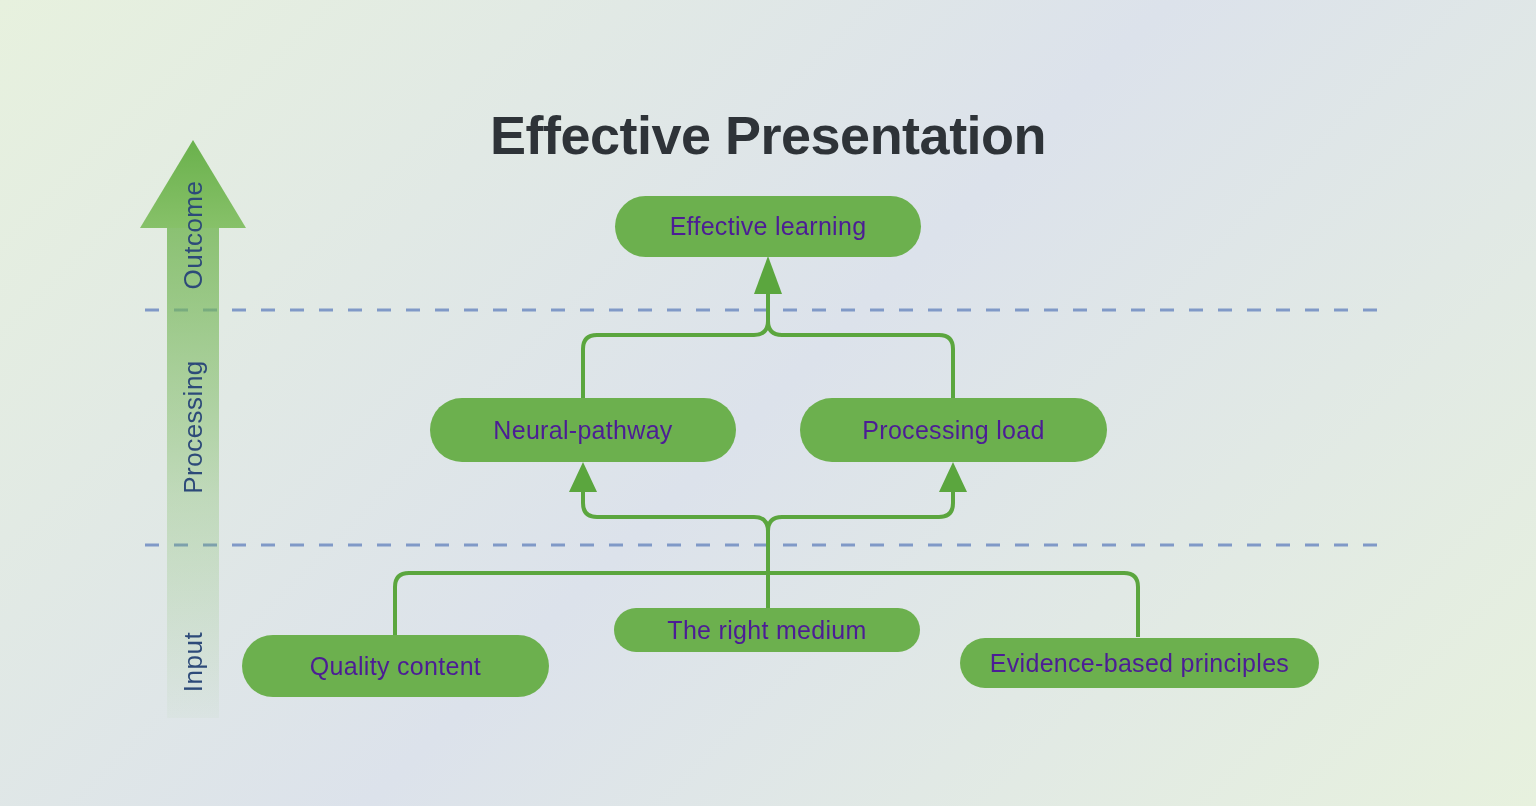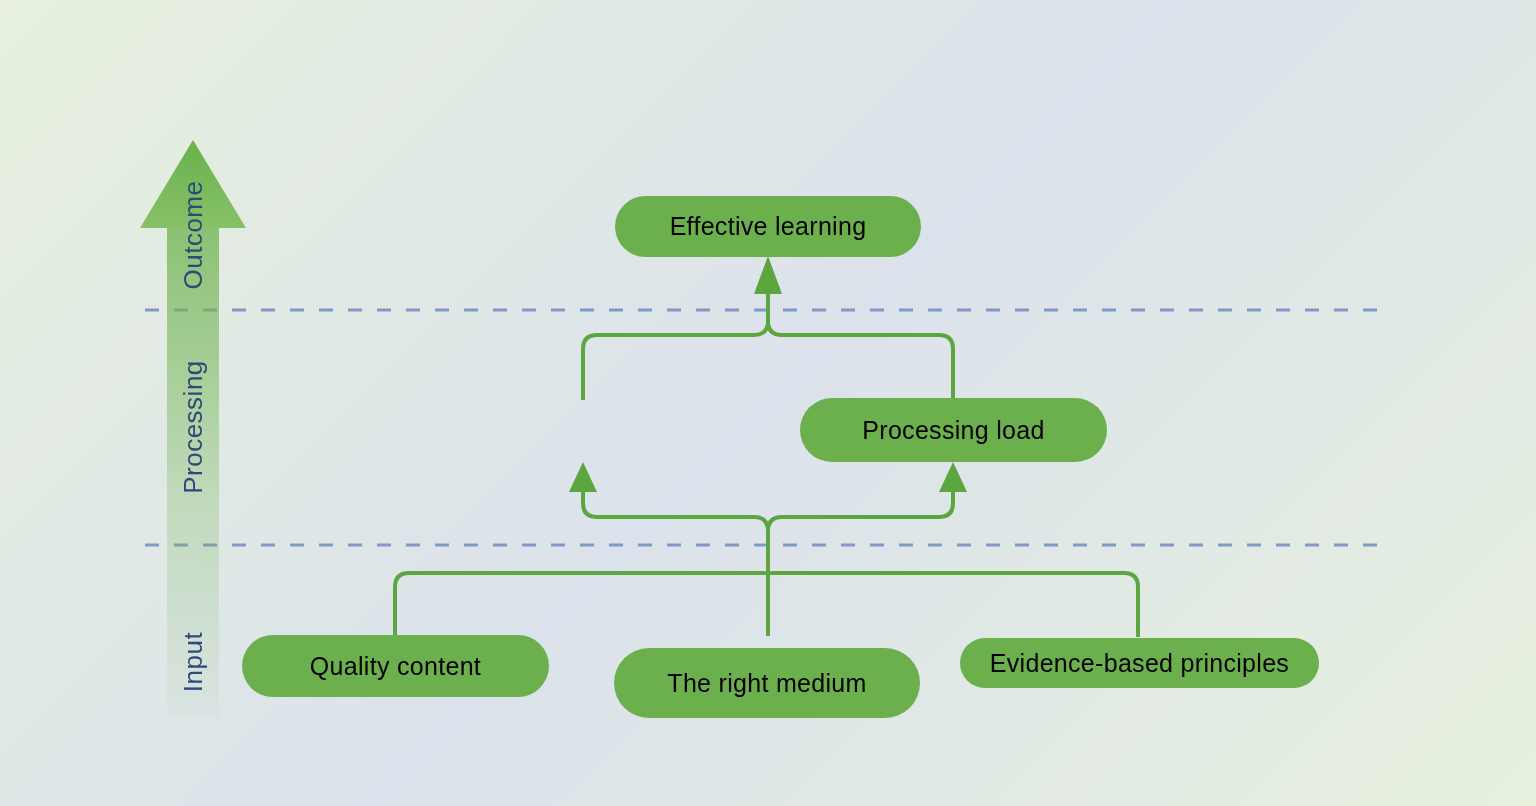--- a/index.html
+++ b/index.html
@@ -22,36 +22,37 @@
   }
   svg.connectors{position:absolute;left:0;top:0;}
   .divider{stroke:var(--divider_blue,#8099c7);stroke-width:3;stroke-dasharray:14 15;fill:none;}
   .flowline{stroke:var(--line_green,#5ba63e);stroke-width:4;fill:none;}
   .flowhead{fill:var(--line_green,#5ba63e);stroke:none;}
   .pill{
     position:absolute;
     background:var(--pill_green,#6cb04e);
     border-radius:40px;
     display:flex;align-items:center;justify-content:center;
-    color:#000000;font-size:25px;letter-spacing:0.3px;
+    color:#4c1d95;font-size:25px;letter-spacing:0.3px;
     white-space:nowrap;
   }
   .axis-label{
     position:absolute;
     transform:translate(-50%,-50%) rotate(-90deg);
     color:var(--axis_label_navy,#2d4a79);
     font-size:26px;letter-spacing:0.5px;
     white-space:nowrap;
   }
 </style>
 </head>
 <body>
 
 <div class="canvas">
 
+  <h1 class="title">Effective Presentation</h1>
 
   <svg class="connectors" width="1536" height="806" viewBox="0 0 1536 806">
     <defs>
       <linearGradient id="shaftGrad" x1="0" y1="0" x2="0" y2="1">
         <stop offset="0" stop-color="#74b656" stop-opacity="0.80"></stop>
         <stop offset="0.55" stop-color="#74b656" stop-opacity="0.30"></stop>
         <stop offset="1" stop-color="#74b656" stop-opacity="0.04"></stop>
       </linearGradient>
       <linearGradient id="headGrad" x1="0" y1="0" x2="0" y2="1">
         <stop offset="0" stop-color="#6ab14c"></stop>
@@ -82,19 +83,20 @@
 
     <path class="flowline" d="M395,637 L395,587 Q395,573 409,573 L1124,573 Q1138,573 1138,587 L1138,637"></path>
   </svg>
 
   <div class="axis-label" style="left:193px;top:235px;">Outcome</div>
   <div class="axis-label" style="left:193px;top:427px;">Processing</div>
   <div class="axis-label" style="left:193px;top:662px;">Input</div>
 
   <div class="pill" style="left:615px;top:196px;width:306px;height:61px;">Effective learning</div>
 
+  <div class="pill" style="left:430px;top:398px;width:306px;height:64px;">Neural-pathway</div>
   <div class="pill" style="left:800px;top:398px;width:307px;height:64px;">Processing load</div>
 
   <div class="pill" style="left:242px;top:635px;width:307px;height:62px;text-align:center;">Quality content</div>
-  <div class="pill" style="left:614px;top:648px;width:306px;height:70px;">The right medium</div>
+  <div class="pill" style="left:614px;top:608px;width:306px;height:44px;">The right medium</div>
   <div class="pill" style="left:960px;top:638px;width:359px;height:50px;">Evidence-based principles</div>
 
 </div>
 
 </body></html>

